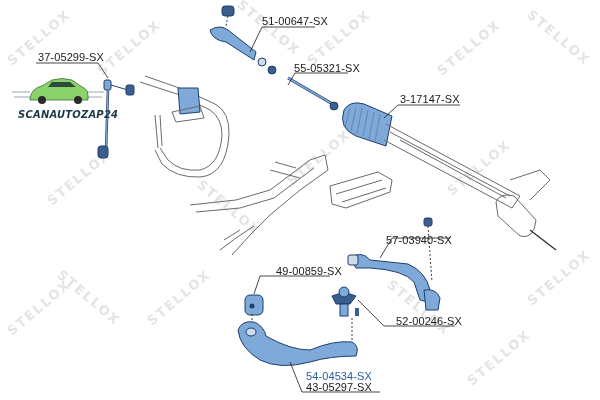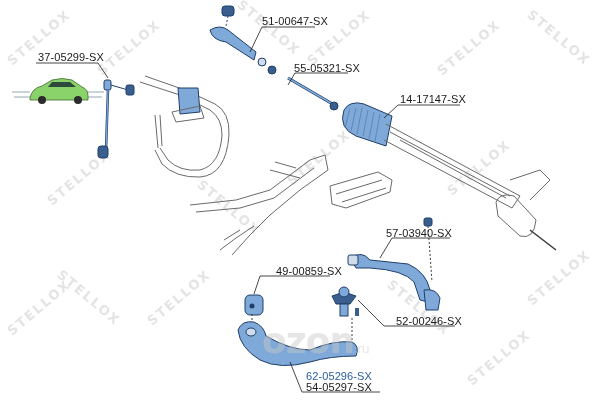--- a/index.html
+++ b/index.html
@@ -156,27 +156,25 @@
       <polyline points="315,27 262,27 250,52"></polyline>
       <polyline points="348,73 295,73 288,85"></polyline>
       <polyline points="460,105 398,105 384,118"></polyline>
       <polyline points="450,238 392,238 380,258"></polyline>
       <polyline points="330,276 260,276 254,294"></polyline>
       <polyline points="455,326 384,326 358,300"></polyline>
       <polyline points="380,392 302,392 290,362"></polyline>
     </g>
   </svg>
 
-  <div class="ozon">
-    <span>ozon</span><small>.ru</small>
-  </div>
 
+  <div class="logo-text">SCANAUTOZAP24</div>
 
   <div class="label" style="left:38px;top:51px;">37-05299-SX</div>
   <div class="label" style="left:262px;top:15px;">51-00647-SX</div>
   <div class="label" style="left:294px;top:62px;">55-05321-SX</div>
-  <div class="label" style="left:400px;top:93px;">14-17147-SX</div>
-  <div class="label" style="left:358px;top:227px;padding-left:28px;">57-03940-SX</div>
+  <div class="label" style="left:400px;top:93px;">3-17147-SX</div>
+  <div class="label" style="left:358px;top:234px;padding-left:28px;">57-03940-SX</div>
   <div class="label" style="left:276px;top:265px;">49-00859-SX</div>
   <div class="label" style="left:396px;top:315px;">52-00246-SX</div>
-  <div class="label highlight" style="left:306px;top:370px;">62-05296-SX</div>
-  <div class="label" style="left:306px;top:381px;">54-05297-SX</div>
+  <div class="label highlight" style="left:306px;top:370px;">54-04534-SX</div>
+  <div class="label" style="left:306px;top:381px;">43-05297-SX</div>
 </div>
 
 </body></html>

